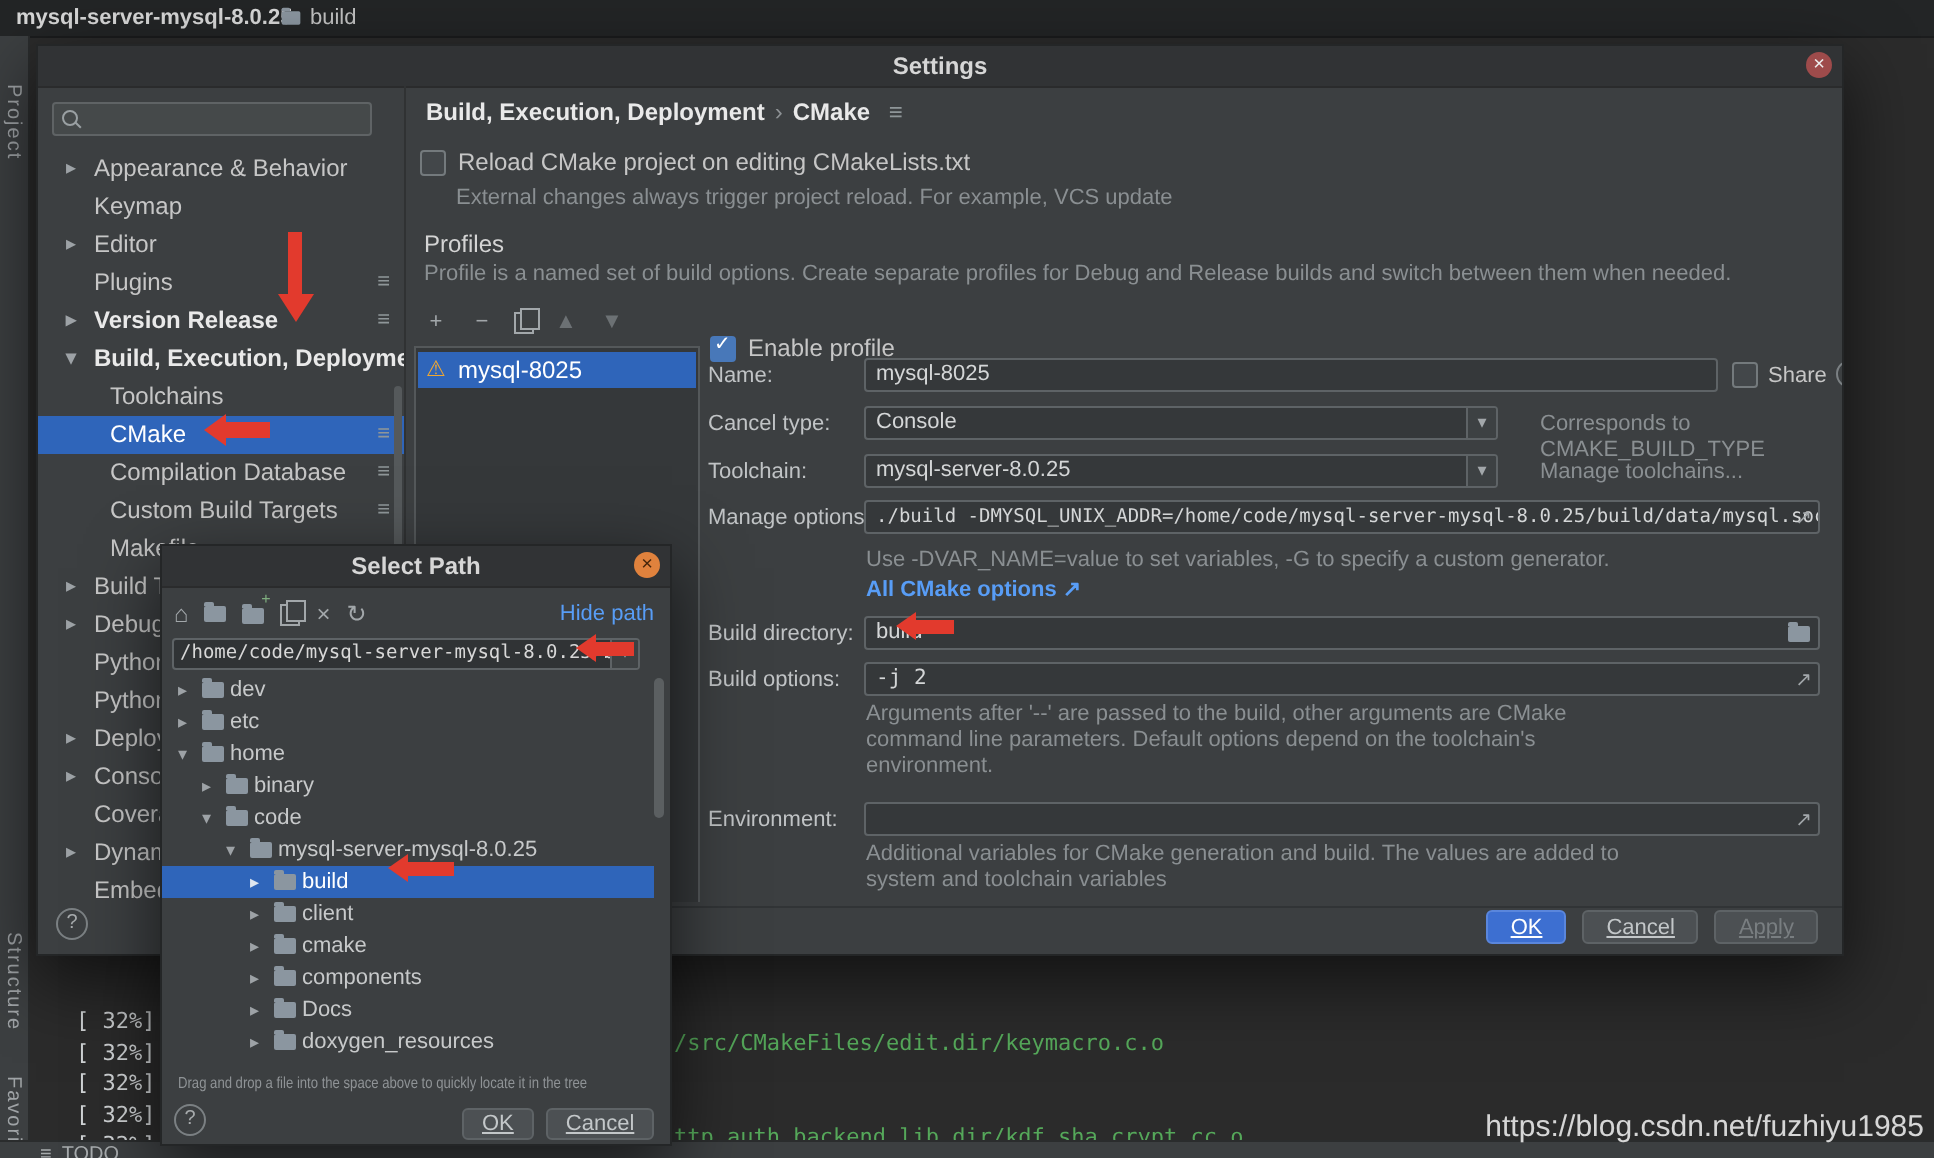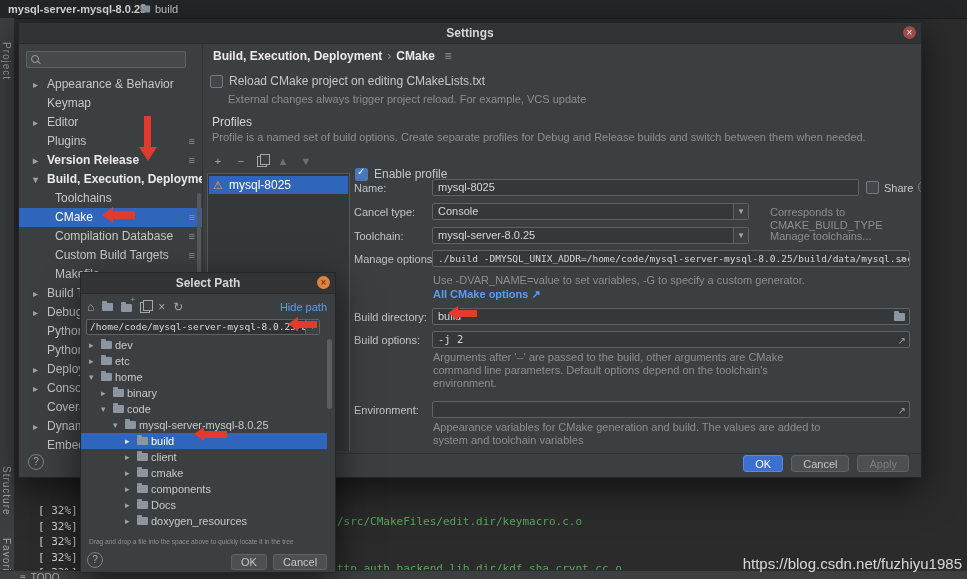--- a/index.html
+++ b/index.html
@@ -22,21 +22,21 @@
   .watermark{position:absolute;right:5px;bottom:7px;font-size:15px;color:rgba(238,238,238,0.88);z-index:95;}
   
   .fold{display:inline-block;width:11px;height:8px;background:#8b96a0;border-radius:1px;position:relative;vertical-align:middle;flex:none;}
   .fold::before{content:"";position:absolute;top:-2px;left:0;width:5px;height:2px;background:#8b96a0;border-radius:1px 1px 0 0;}
   .fold.small{transform:scale(.85);}
   .cb{display:inline-block;width:11px;height:11px;background:#43474a;border:1px solid #747a7d;border-radius:2px;
       vertical-align:-2px;position:relative;flex:none;}
   .cb.on{background:#4878b9;border-color:#4878b9;}
   .cb.on::after{content:"✓";position:absolute;left:1px;top:-3px;font-size:10px;color:#fff;}
   .btn{display:inline-block;height:17px;line-height:16px;padding:0 11px;font-size:11px;background:#4c5053;
-       border:1px solid #5e6366;border-radius:3px;color:#c3c7c9;text-align:center;box-sizing:border-box;}
+       border:1px solid #5e6366;border-radius:3px;color:#c3c7c9;text-align:center;box-sizing:border-box;text-decoration:underline;}
   .btn.primary{background:#3d6fd1;border-color:#5a86dc;color:#fff;}
   .btn.disabled{color:#797e81;}
   .link{color:#589df6;cursor:pointer;}
   .qmark{display:inline-block;width:12px;height:12px;border:1px solid #7b8083;border-radius:50%;
          font-size:9px;line-height:12px;text-align:center;color:#a7abad;vertical-align:-2px;}
   .field{position:absolute;height:17px;background:#35383a;border:1px solid #5e6366;border-radius:2px;
          font-size:11px;line-height:15px;color:#d4d6d7;padding:0 5px;box-sizing:border-box;
          white-space:nowrap;overflow:hidden;}
   .field .drop{position:absolute;right:0;top:0;bottom:0;width:14px;border-left:1px solid #5e6366;
                text-align:center;color:#a2a7aa;font-size:9px;line-height:15px;background:#3d4143;}
@@ -265,21 +265,21 @@
       <div class="field" style="left:229px;top:288px;width:478px">
         <span class="mono" style="font-size:10.5px">-j 2</span>
         <span class="tail-ic">↗</span>
       </div>
       <div class="hint" style="position:absolute;left:230px;top:308px;width:390px">Arguments after '--' are passed to the build, other arguments are CMake command line parameters. Default options depend on the toolchain's environment.</div>
 
       <span class="flabel" style="top:359px">Environment:</span>
       <div class="field" style="left:229px;top:358px;width:478px">
         <span class="tail-ic">↗</span>
       </div>
-      <div class="hint" style="position:absolute;left:230px;top:378px;width:390px">Appearance variables for CMake generation and build. The values are added to system and toolchain variables</div>
+      <div class="hint" style="position:absolute;left:230px;top:378px;width:390px">Additional variables for CMake generation and build. The values are added to system and toolchain variables</div>
     </div>
 
     <div class="dlg-sep"></div>
     <span class="helpc">?</span>
     <div class="dlg-buttons">
       <span class="btn primary">OK</span>
       <span class="btn">Cancel</span>
       <span class="btn disabled">Apply</span>
     </div>
   </div>

